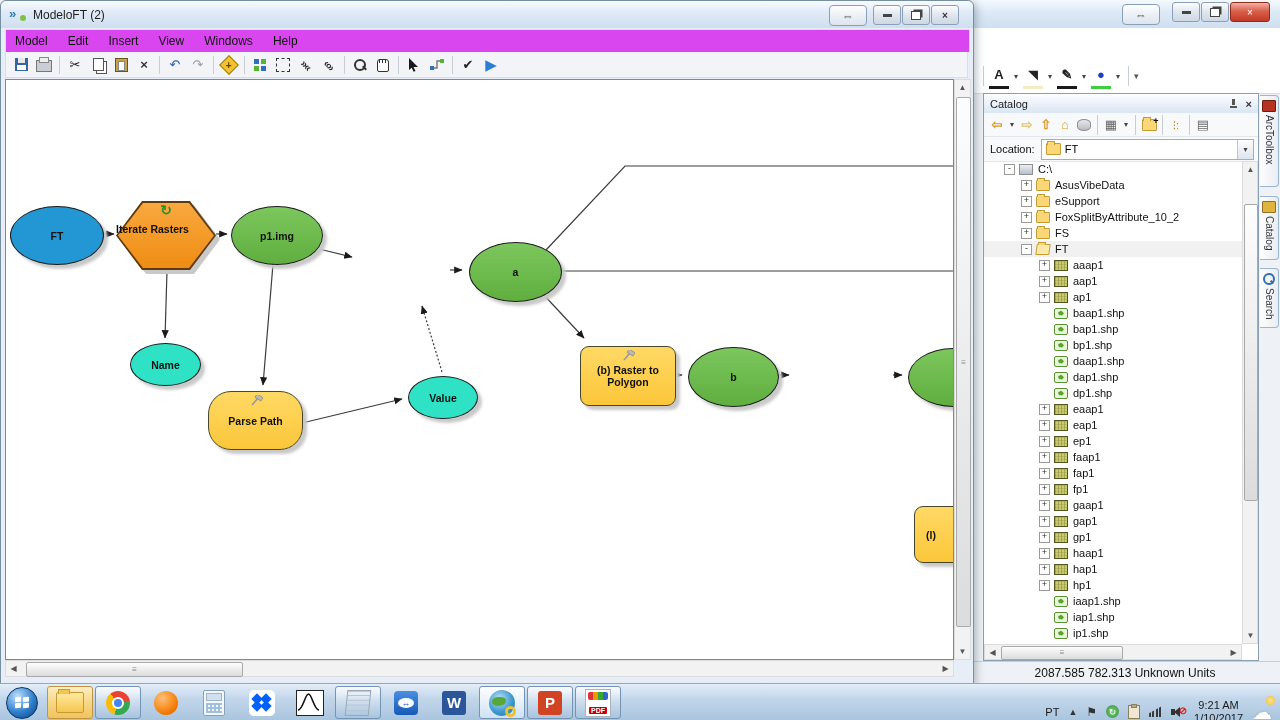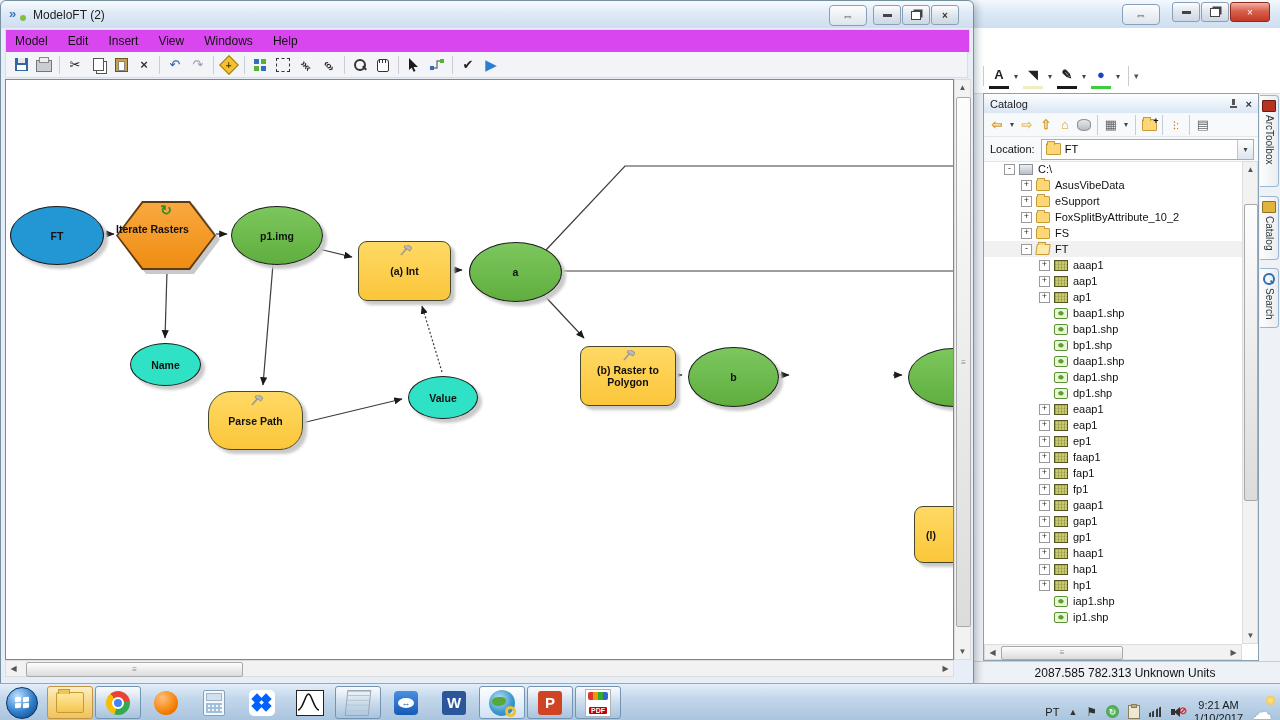--- a/index.html
+++ b/index.html
@@ -415,20 +415,25 @@
         <span class="tlabel">hap1</span>
       </div>
     <div class="trow" data-level="2">
         <span class="exp">+</span>
         <span class="ticon" data-icon="raster"></span>
         <span class="tlabel">hp1</span>
       </div>
     <div class="trow" data-level="2">
         <span class="exp"></span>
         <span class="ticon" data-icon="shp"></span>
+        <span class="tlabel">iaap1.shp</span>
+      </div>
+    <div class="trow" data-level="2">
+        <span class="exp"></span>
+        <span class="ticon" data-icon="shp"></span>
         <span class="tlabel">iap1.shp</span>
       </div>
     <div class="trow" data-level="2">
         <span class="exp"></span>
         <span class="ticon" data-icon="shp"></span>
         <span class="tlabel">ip1.shp</span>
       </div>
   </div>
 
   <div class="abs sb" style="left:258px;top:67px;width:16px;height:483px;">
@@ -603,27 +608,20 @@
       <div class="hexb"></div>
       <div class="hexf"></div>
       <span class="loopic">↻</span>
       <span class="nlabel hexlabel">Iterate Rasters</span>
     </div>
 
     <div class="node ell green" style="left:225px;top:126px;width:90px;height:57px;">
       <span class="nlabel">p1.img</span>
     </div>
 
-    <div class="node tool" style="left:352px;top:161px;width:91px;height:58px;">
-      <svg class="hammer" width="14" height="11">
-          <line x1="3" y1="10" x2="9" y2="3" stroke="#9a9a9a" stroke-width="1.6"></line>
-          <rect x="6.5" y="0.5" width="7" height="4" fill="#b9b9b9" stroke="#7d7d7d" stroke-width="0.6" transform="rotate(32 10 2.5)"></rect>
-        </svg>
-      <span class="nlabel">(a) Int</span>
-    </div>
 
     <div class="node ell green" style="left:463px;top:162px;width:91px;height:58px;">
       <span class="nlabel">a</span>
     </div>
 
     <div class="node ell cyan" style="left:124px;top:263px;width:69px;height:41px;">
       <span class="nlabel">Name</span>
     </div>
 
     <div class="node tool" style="left:202px;top:311px;width:93px;height:57px;border-radius:23px;">

